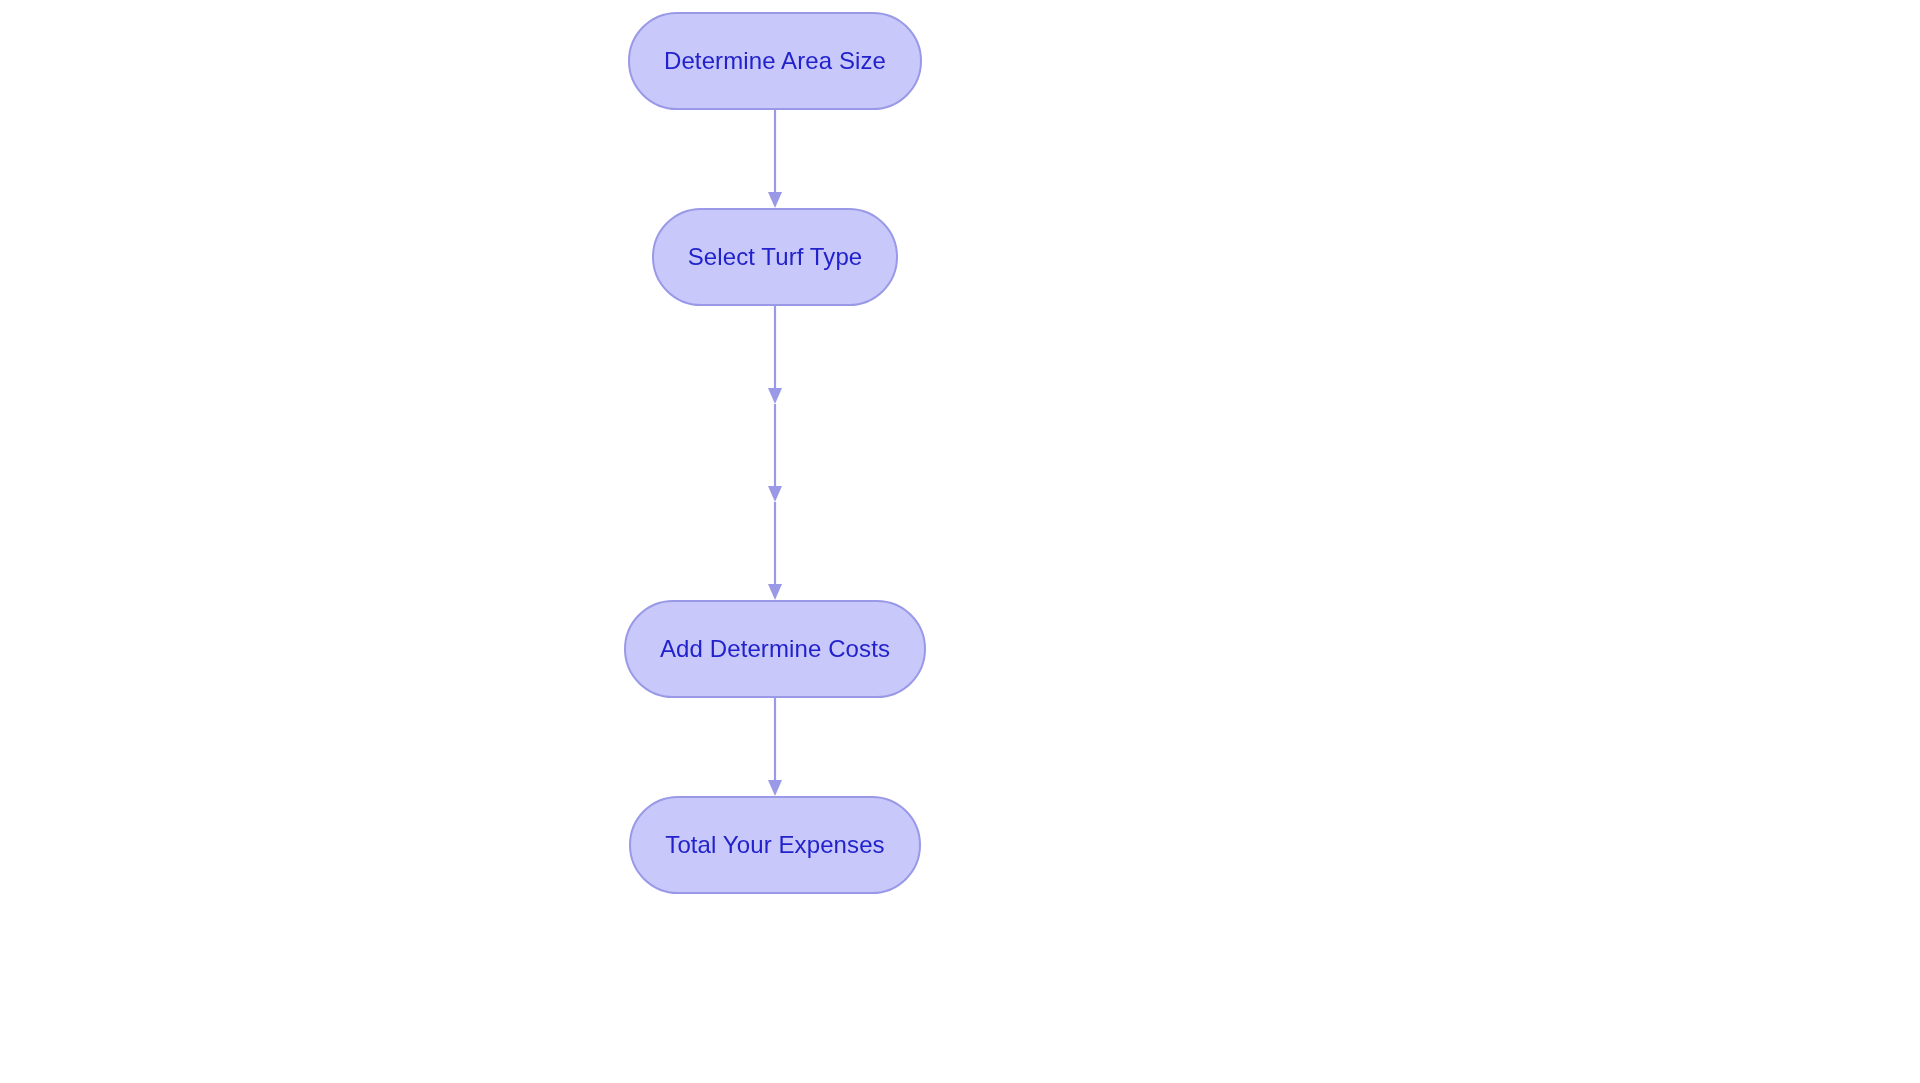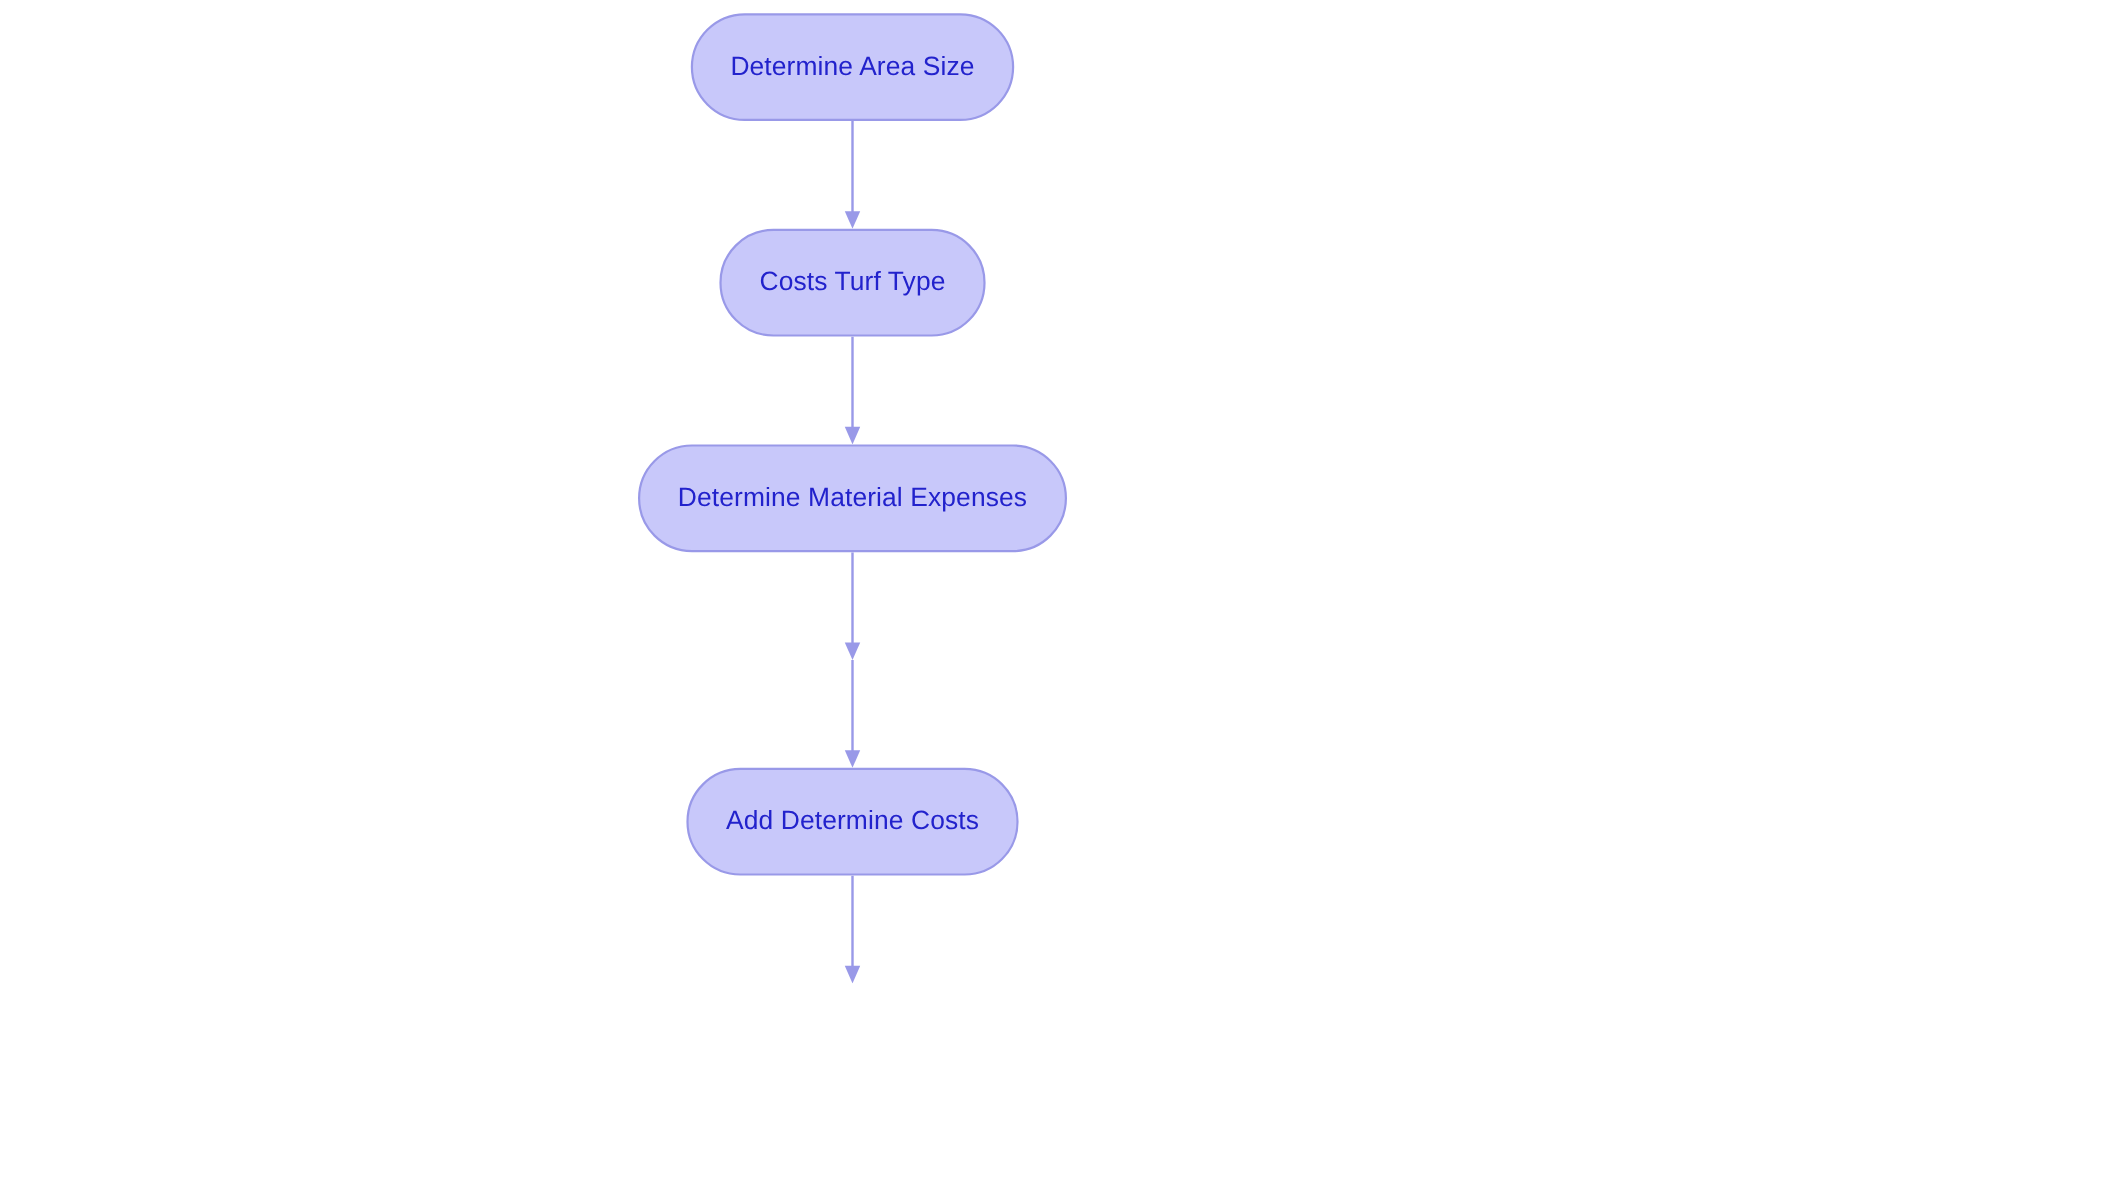--- a/index.html
+++ b/index.html
@@ -78,31 +78,28 @@
     <div class="node">
       <span class="node-label">Determine Area Size</span>
     </div>
 
     <svg class="connector" viewBox="0 0 40 98">
       <line x1="20" y1="0" x2="20" y2="83" stroke="#9999e8" stroke-width="2.2"></line>
       <polygon points="13,82 27,82 20,98" fill="#9999e8"></polygon>
     </svg>
 
     <div class="node">
-      <span class="node-label">Costs Turf Type</span>
+      <span class="node-label">Select Turf Type</span>
     </div>
 
     <svg class="connector" viewBox="0 0 40 98">
       <line x1="20" y1="0" x2="20" y2="83" stroke="#9999e8" stroke-width="2.2"></line>
       <polygon points="13,82 27,82 20,98" fill="#9999e8"></polygon>
     </svg>
 
-    <div class="node">
-      <span class="node-label">Determine Material Expenses</span>
-    </div>
 
     <svg class="connector" viewBox="0 0 40 98">
       <line x1="20" y1="0" x2="20" y2="83" stroke="#9999e8" stroke-width="2.2"></line>
       <polygon points="13,82 27,82 20,98" fill="#9999e8"></polygon>
     </svg>
 
 
     <svg class="connector" viewBox="0 0 40 98">
       <line x1="20" y1="0" x2="20" y2="83" stroke="#9999e8" stroke-width="2.2"></line>
       <polygon points="13,82 27,82 20,98" fill="#9999e8"></polygon>
@@ -110,15 +107,18 @@
 
     <div class="node">
       <span class="node-label">Add Determine Costs</span>
     </div>
 
     <svg class="connector" viewBox="0 0 40 98">
       <line x1="20" y1="0" x2="20" y2="83" stroke="#9999e8" stroke-width="2.2"></line>
       <polygon points="13,82 27,82 20,98" fill="#9999e8"></polygon>
     </svg>
 
+    <div class="node">
+      <span class="node-label">Total Your Expenses</span>
+    </div>
 
   </div>
 </div>
 
 </body></html>

